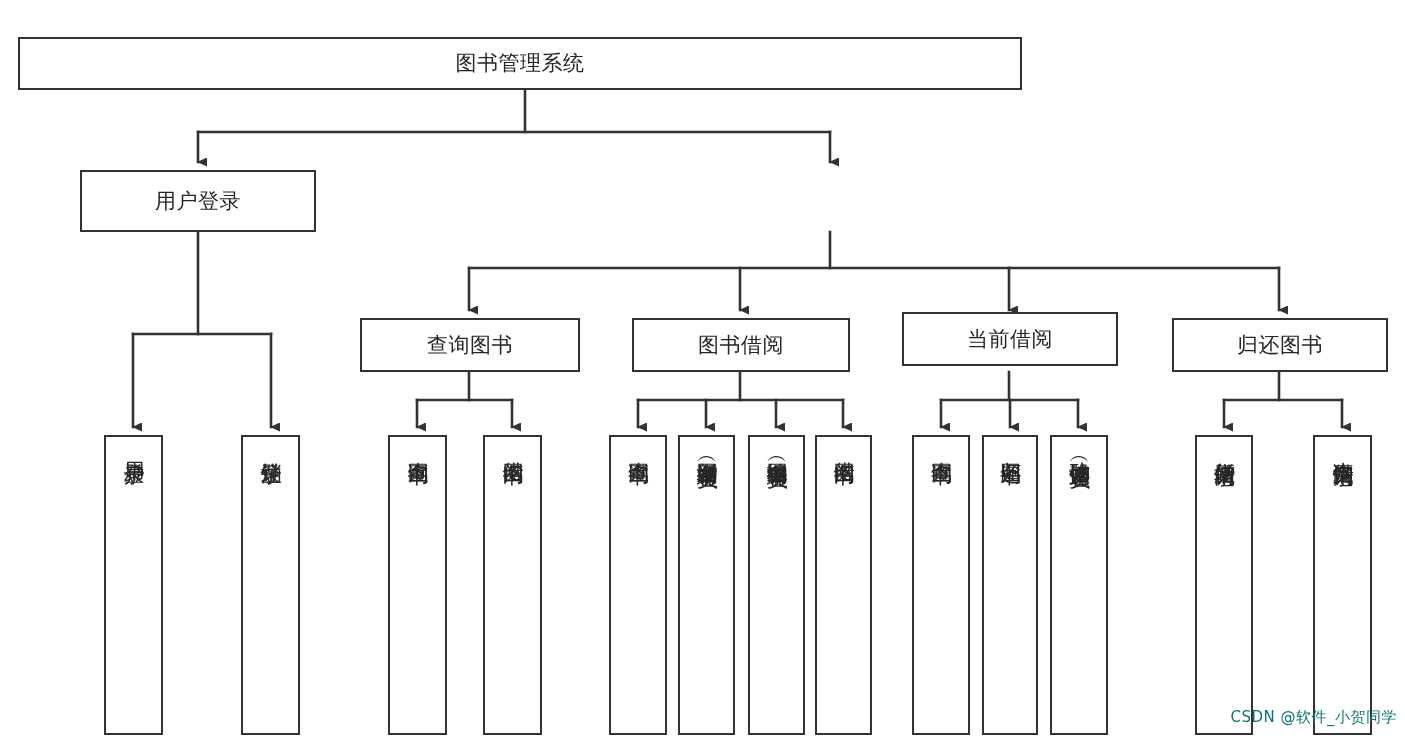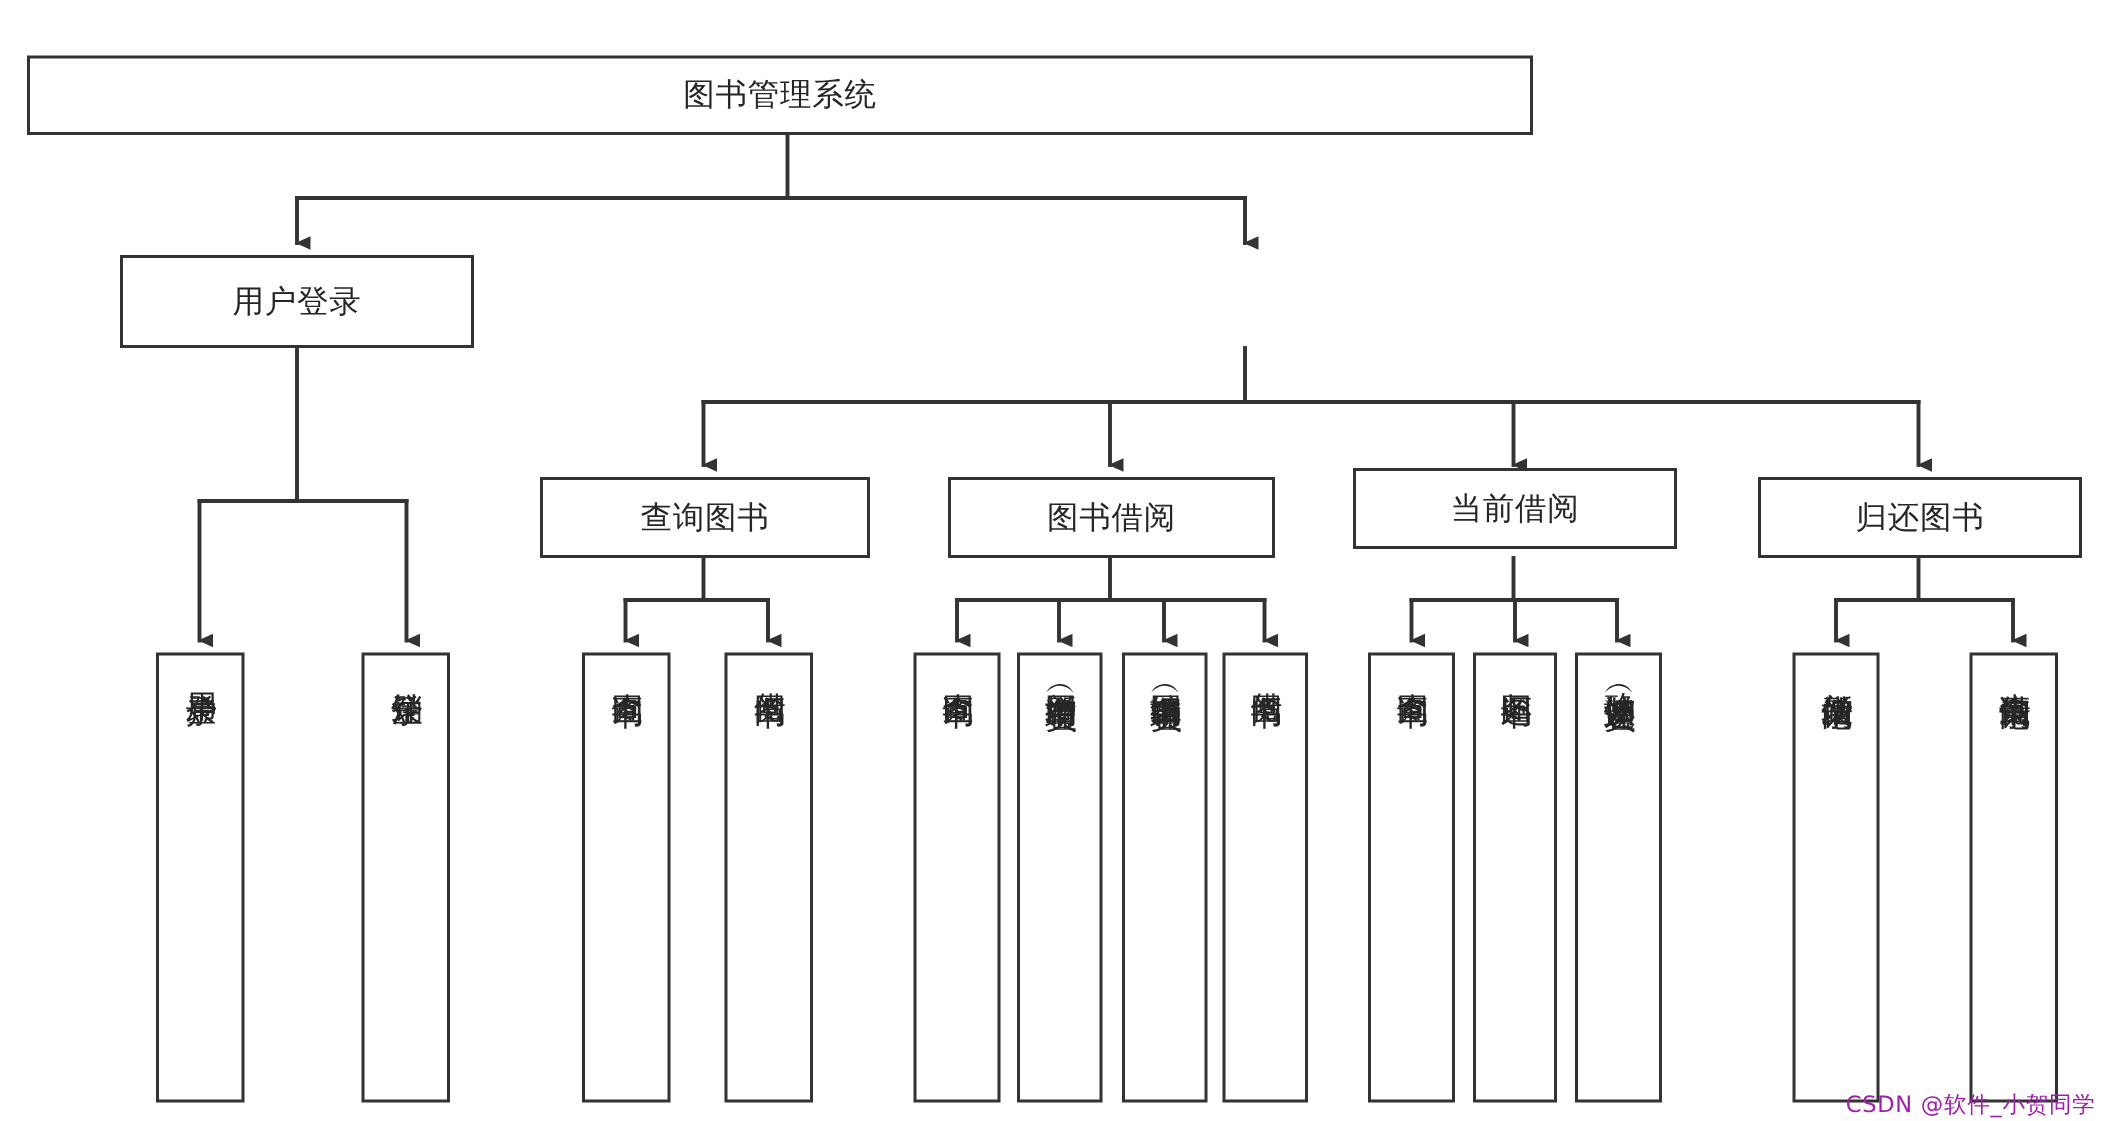--- a/index.html
+++ b/index.html
@@ -52,23 +52,23 @@
     text-orientation: upright;
     font-size: 21px;
     line-height: 1.32;
     letter-spacing: 1px;
     white-space: normal;
     max-height: 100%;
   }
   #watermark {
     position: absolute;
     right: 8px;
-    bottom: 1px;
+    bottom: 20px;
     font-size: 15px;
-    color: #a21caf;
+    color: #0f766e;
     z-index: 5;
     white-space: nowrap;
     letter-spacing: 0.5px;
   }
 </style>
 </head>
 <body>
 
 <div id="diagram-root">
 

